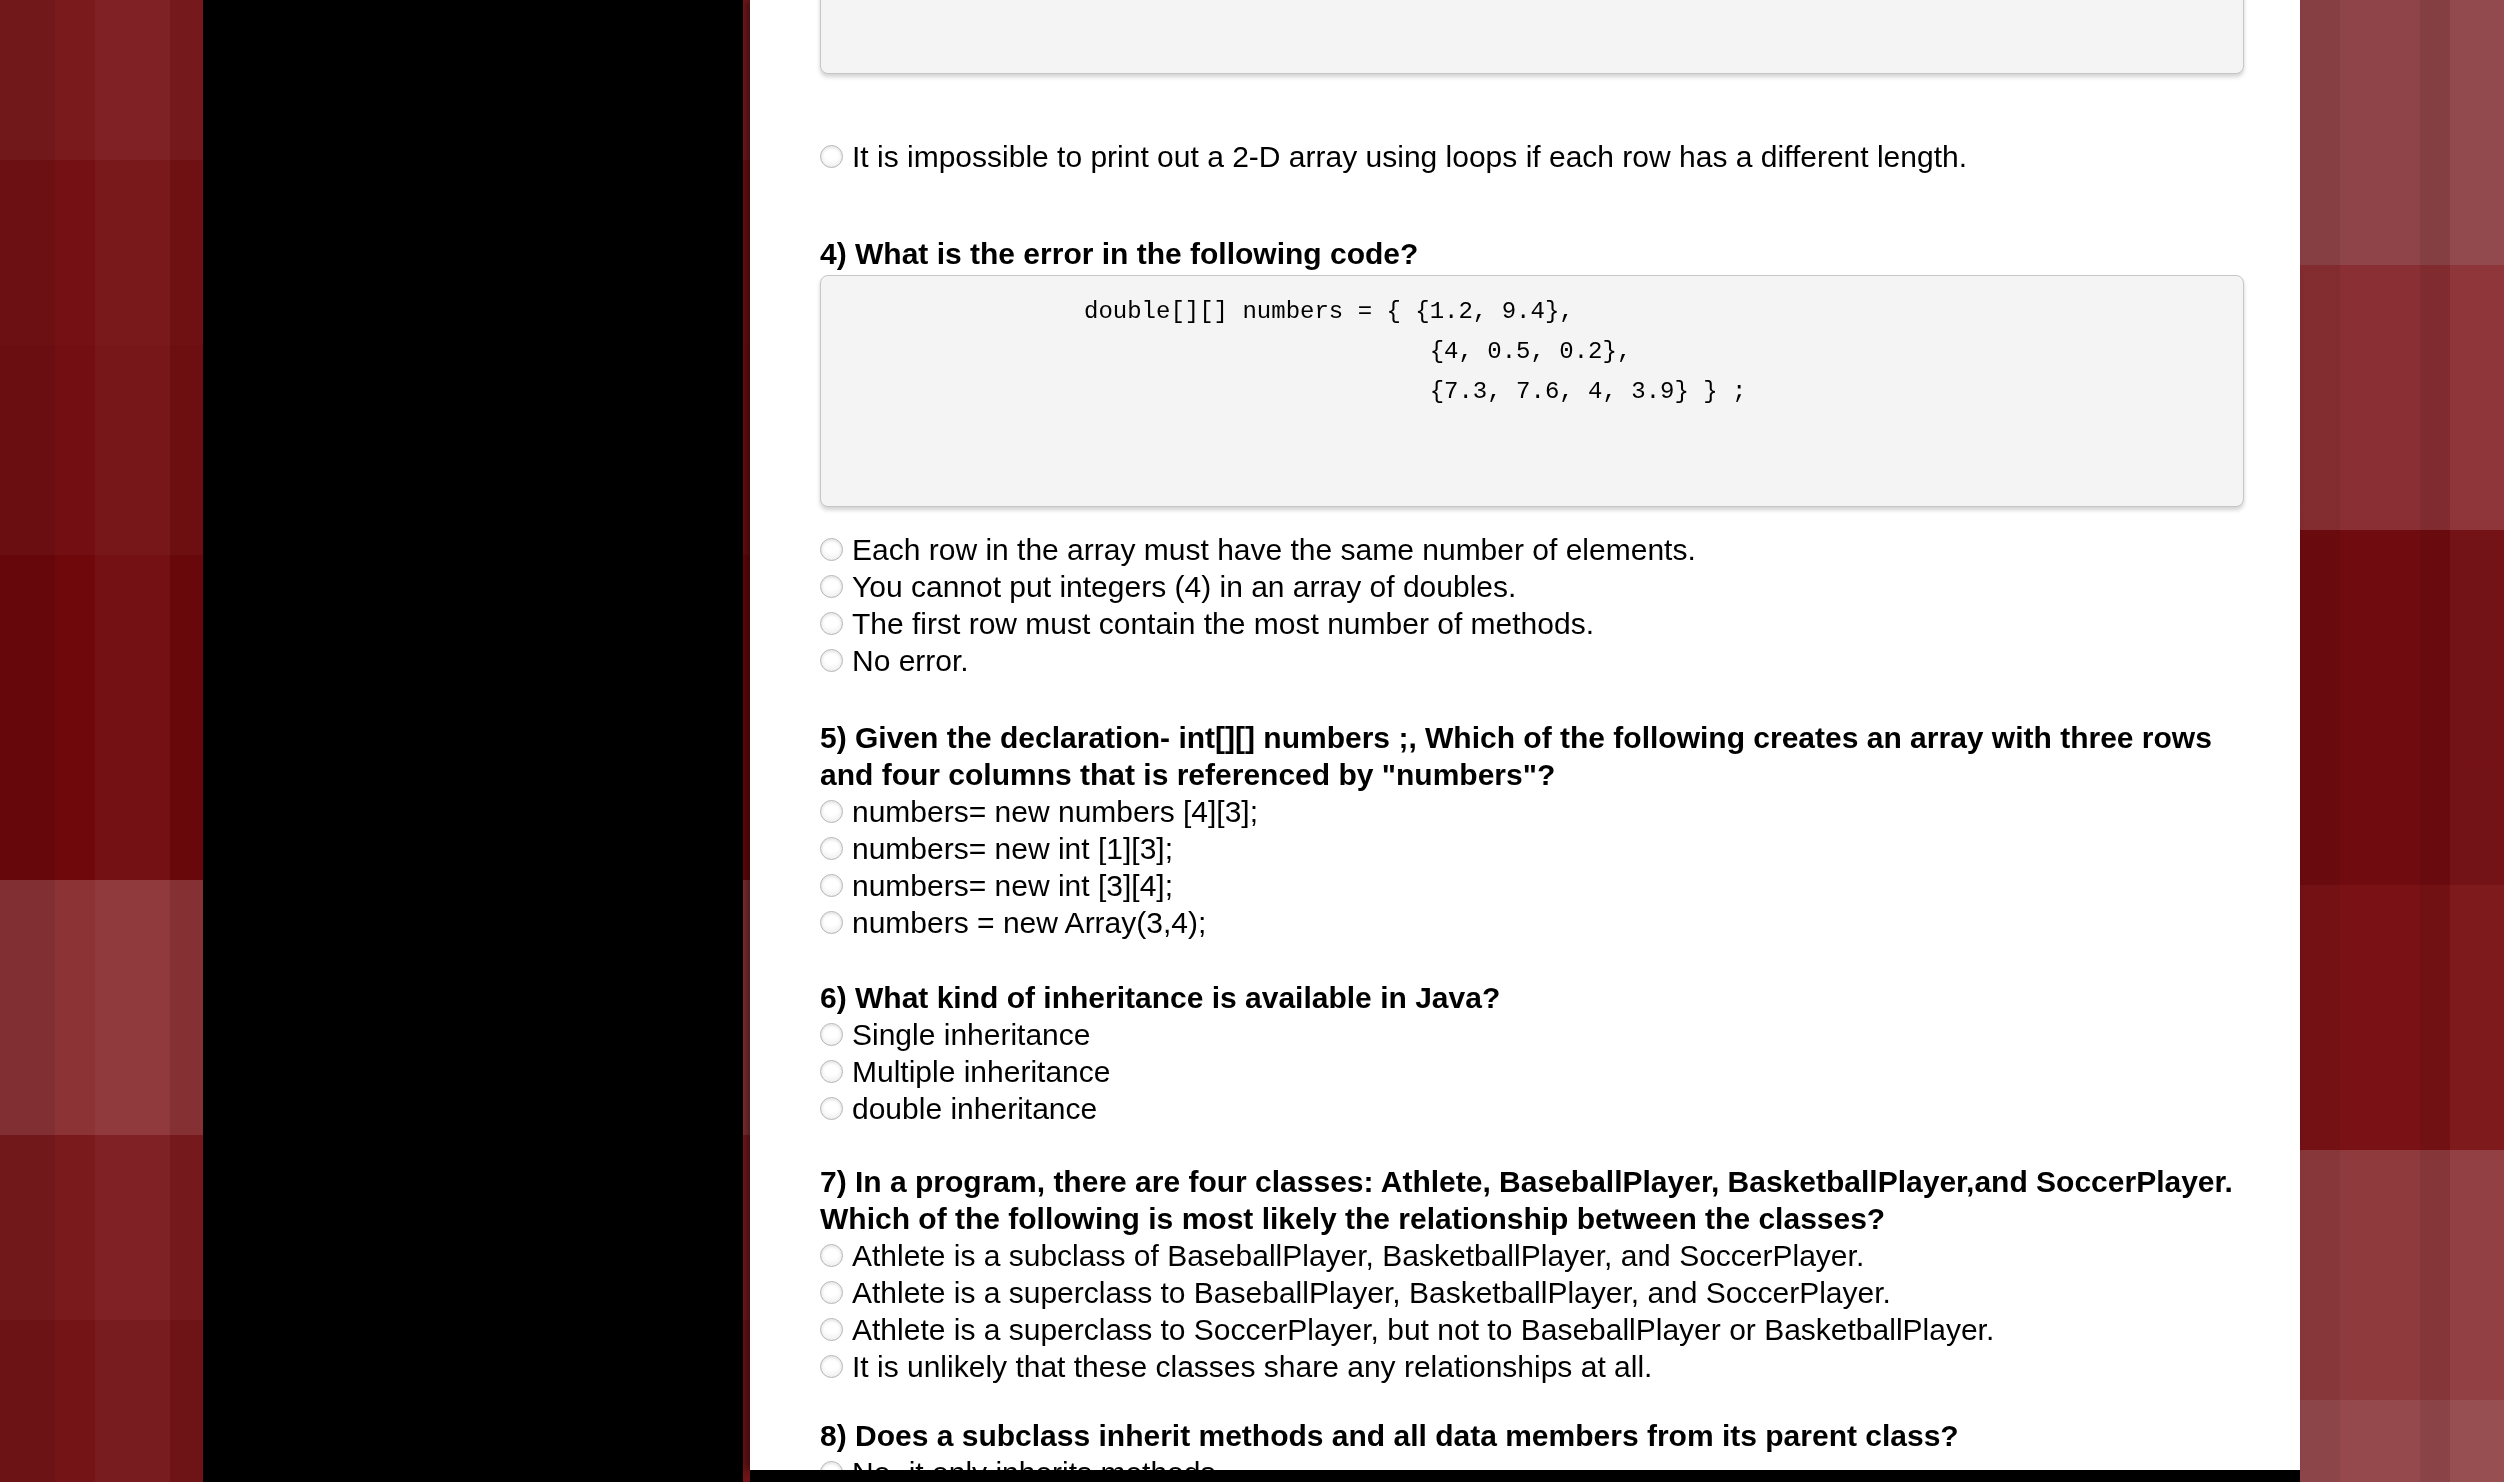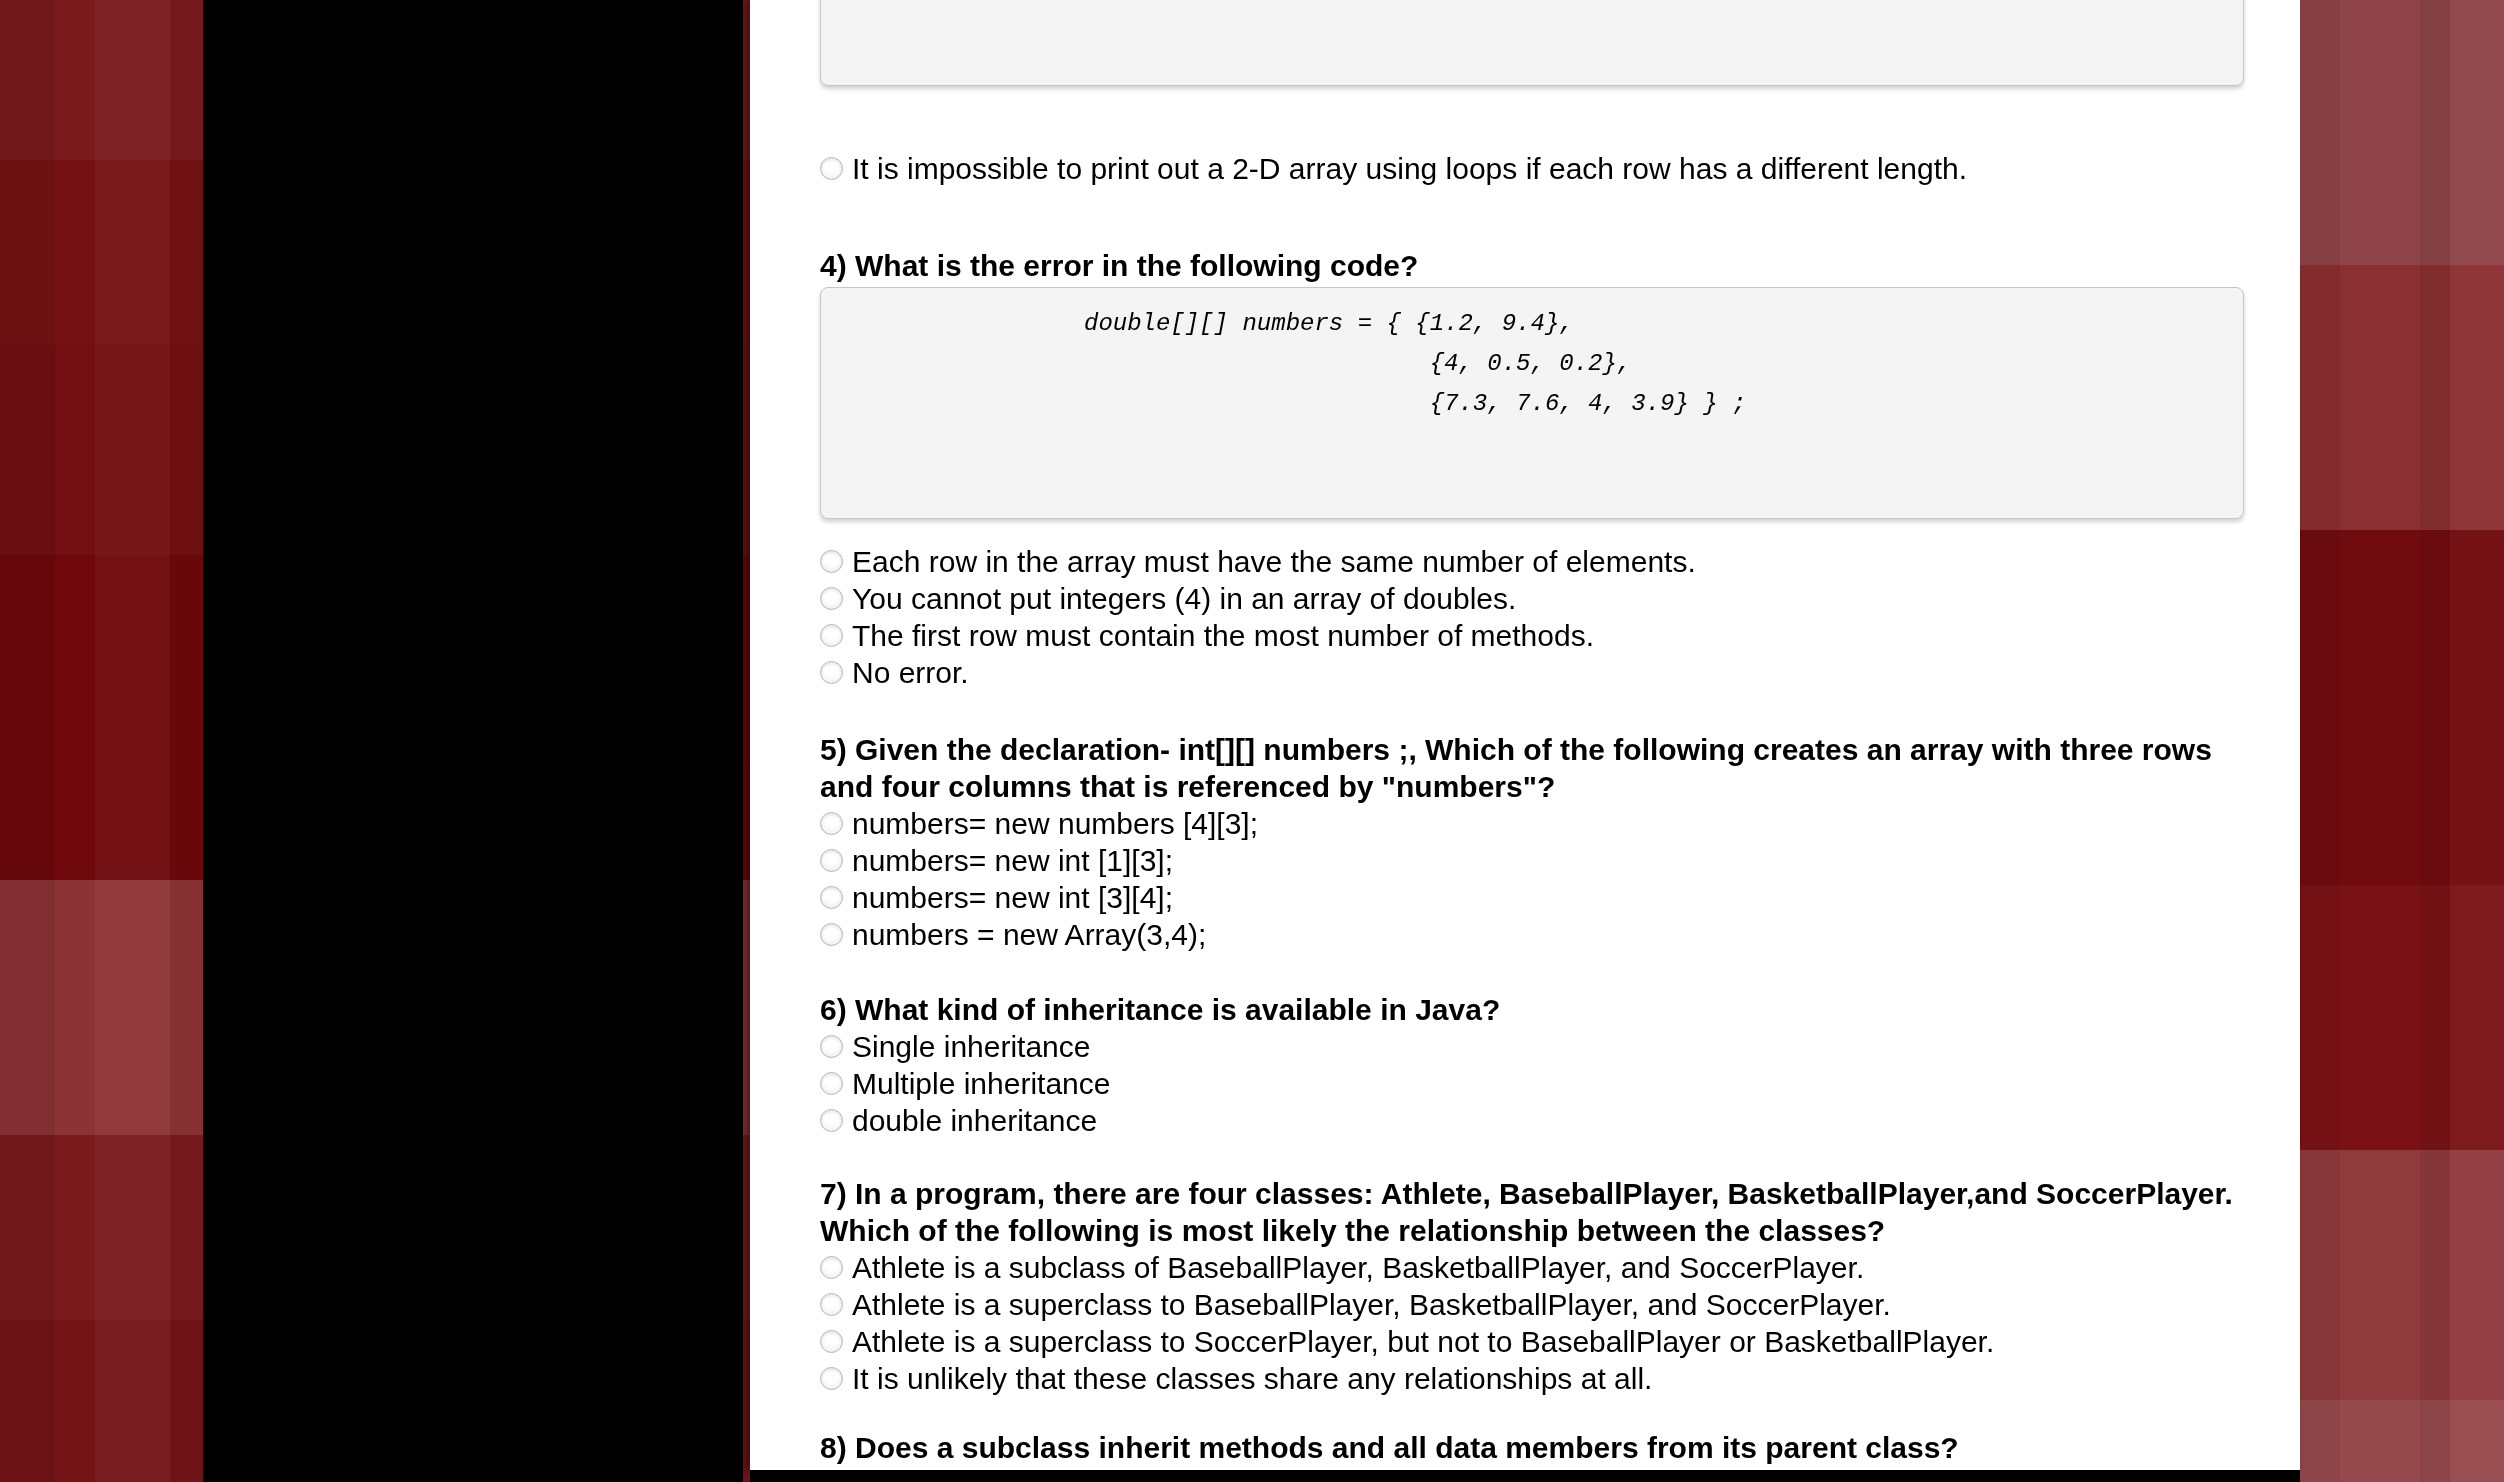--- a/index.html
+++ b/index.html
@@ -46,34 +46,33 @@
     position: absolute; top: 0; left: 203px;
     width: 540px; height: 1482px;
     background: #000;
   }
 
   
   .page {
     position: absolute; top: 0; left: 750px;
     width: 1550px; height: 1470px;
     background: #fff;
-    padding: 12px 56px 0 70px;
+    padding: 0 56px 0 70px;
     overflow: hidden;
     font-size: 30px;
     line-height: 37px;
     box-shadow: -5px 0 7px rgba(0,0,0,0.40);
   }
 
   .codebox {
     background: #f4f4f4;
     border: 1px solid #c6c6c6;
     border-radius: 8px;
     box-shadow: 0 3px 4px rgba(0,0,0,0.18);
     width: 100%;
-    font-style: italic;
   }
   .top-box { height: 140px; margin-top: -66px; }
   .q4-box  { height: 232px; margin-top: 3px; }
 
   pre.code {
     margin: 0;
     font-family: "Liberation Mono", "DejaVu Sans Mono", monospace;
     font-size: 24px;
     line-height: 40px;
     padding: 16px 0 0 263px;

